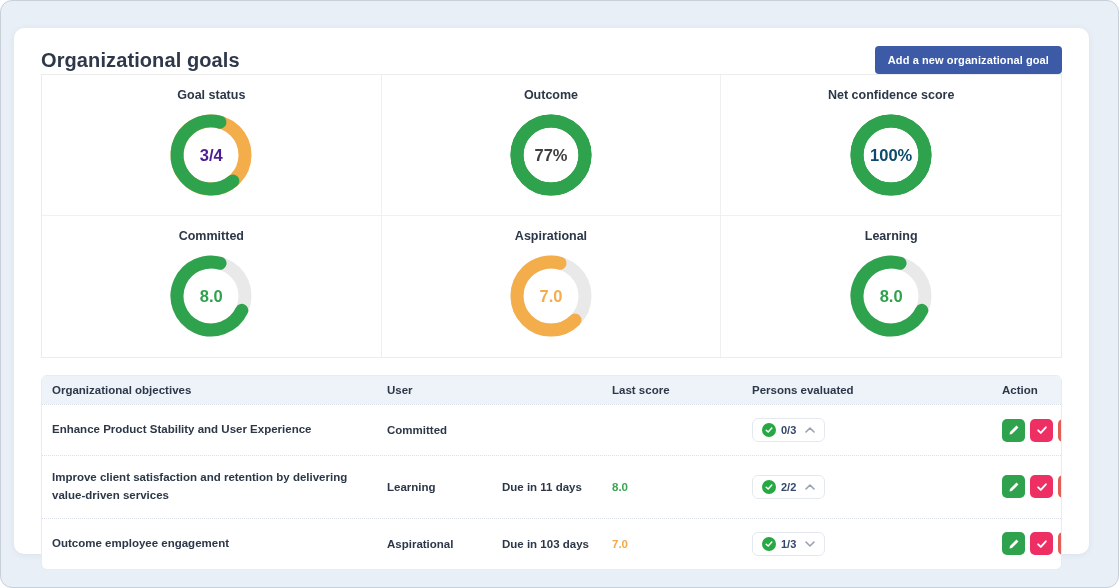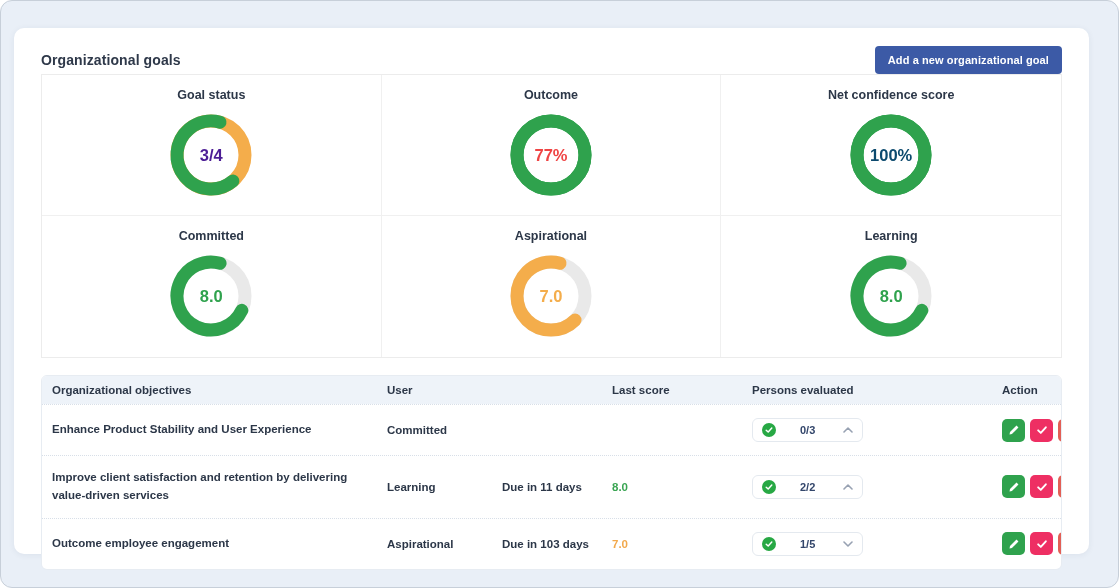--- a/index.html
+++ b/index.html
@@ -16,21 +16,21 @@
     box-sizing:border-box;
     overflow:hidden;
   }
   .card{
     position:absolute;left:13px;top:27px;right:29px;bottom:33px;
     background:#ffffff;border-radius:10px;
     box-shadow:0 1px 6px rgba(40,60,90,.07);
     padding:18px 27px 0 27px;box-sizing:border-box;
   }
   .card-header{display:flex;align-items:center;justify-content:space-between;}
-  .page-title{font-size:14px;font-weight:bold;color:#2e3849;letter-spacing:.1px;}
+  .page-title{font-size:20px;font-weight:bold;color:#2e3849;letter-spacing:.1px;}
   .add-btn{
     background:#3c5aa6;color:#fff;border:none;border-radius:4px;
     font-family:inherit;font-size:11px;font-weight:bold;
     padding:8px 13px;cursor:pointer;letter-spacing:.1px;
   }
   
   .gauge-grid{
     margin-top:0;border:1px solid #ececec;
     display:grid;grid-template-columns:1fr 1fr 1fr;grid-template-rows:141px 141px;
   }
@@ -57,21 +57,21 @@
     display:grid;grid-template-columns:335px 115px 110px 140px 250px 1fr;
     align-items:center;padding:0 10px 0 10px;box-sizing:border-box;
   }
   .t-head{background:#eef3f9;font-weight:bold;padding-top:8px;padding-bottom:8px;}
   .t-body{border-top:1px dotted #d8dfe8;padding-top:13px;padding-bottom:13px;background:#fff;}
   .cell{padding-right:14px;}
   .obj-name{font-weight:bold;line-height:1.55;}
   .type-cell,.due-cell{font-weight:bold;}
   .score-cell{font-weight:bold;}
   .pill{
-    display:inline-flex;align-items:center;gap:24px;
+    display:inline-flex;align-items:center;gap:5px;
     border:1px solid #e4e9ef;border-radius:6px;background:#fff;
     padding:4px 9px;cursor:pointer;
   }
   .pill .chk{
     width:14px;height:14px;border-radius:50%;background:#27a844;
     display:flex;align-items:center;justify-content:center;flex:0 0 auto;
   }
   .pill .cnt{font-weight:bold;color:#33466b;font-size:11px;}
   .pill .chev{display:flex;margin-left:4px;}
   .pill .chev.down svg{transform:rotate(180deg);}
@@ -106,21 +106,21 @@
           <div class="gauge-value" style="color: #4c1d95;">3/4</div>
         </div>
       </div>
       <div class="gauge-cell">
         <div class="gauge-label">Outcome</div>
         <div class="donut">
           <svg viewBox="0 0 92 92">
               <circle class="track" cx="46" cy="46" r="34" stroke="#2fa24d"></circle>
               <circle class="arc" cx="46" cy="46" r="34" stroke="#2fa24d"></circle>
             </svg>
-          <div class="gauge-value" style="color: #ef4444;">77%</div>
+          <div class="gauge-value" style="color: #404040;">77%</div>
         </div>
       </div>
       <div class="gauge-cell">
         <div class="gauge-label">Net confidence score</div>
         <div class="donut">
           <svg viewBox="0 0 92 92">
               <circle class="track" cx="46" cy="46" r="34" stroke="#2fa24d"></circle>
               <circle class="arc" cx="46" cy="46" r="34" stroke="#2fa24d"></circle>
             </svg>
           <div class="gauge-value" style="color: #0c4a6e;">100%</div>
@@ -243,21 +243,21 @@
         <div class="cell type-cell">Aspirational</div>
         <div class="cell due-cell">Due in 103 days</div>
         <div class="cell score-cell" style="color: rgb(242, 169, 76);">7.0</div>
         <div class="cell">
           <span class="pill">
             <span class="chk">
                 <svg width="8" height="8" viewBox="0 0 10 10">
                   <path d="M1.5 5.2 L4 7.6 L8.5 2.6" stroke="#fff" stroke-width="1.8" fill="none" stroke-linecap="round" stroke-linejoin="round"></path>
                 </svg>
               </span>
-            <span class="cnt">1/5</span>
+            <span class="cnt">1/3</span>
             <span class="chev down">
                 <svg width="10" height="6" viewBox="0 0 10 6">
                   <path d="M1 5 L5 1 L9 5" stroke="#97a1b2" stroke-width="1.6" fill="none" stroke-linecap="round" stroke-linejoin="round"></path>
                 </svg>
               </span>
           </span>
         </div>
         <div class="cell actions">
           <button class="act-btn act-edit">
               <svg width="12" height="12" viewBox="0 0 14 14">

